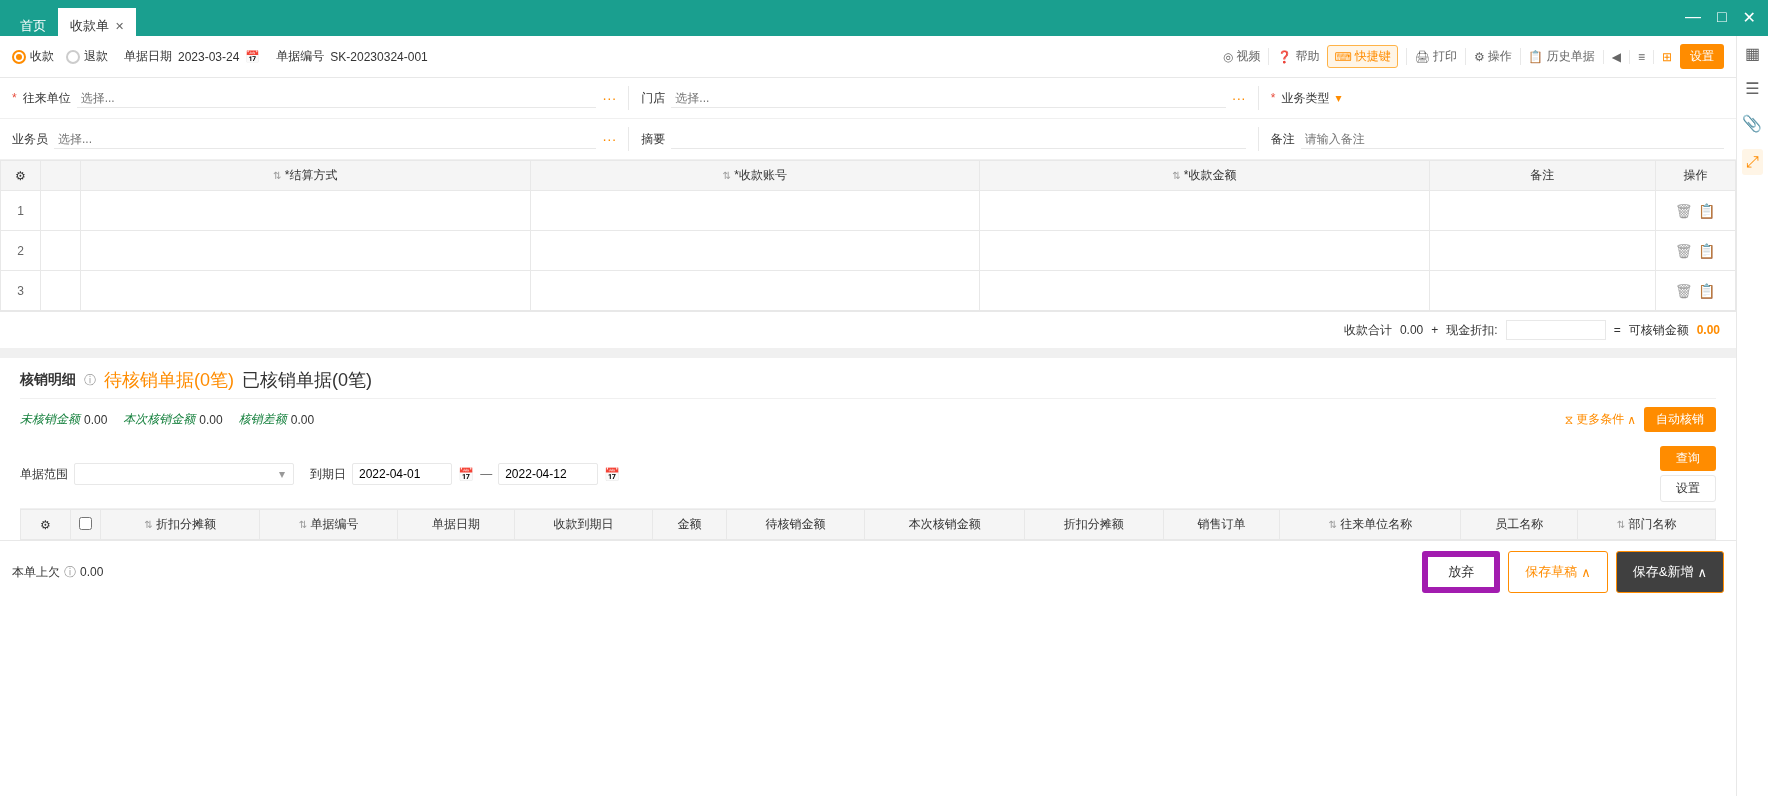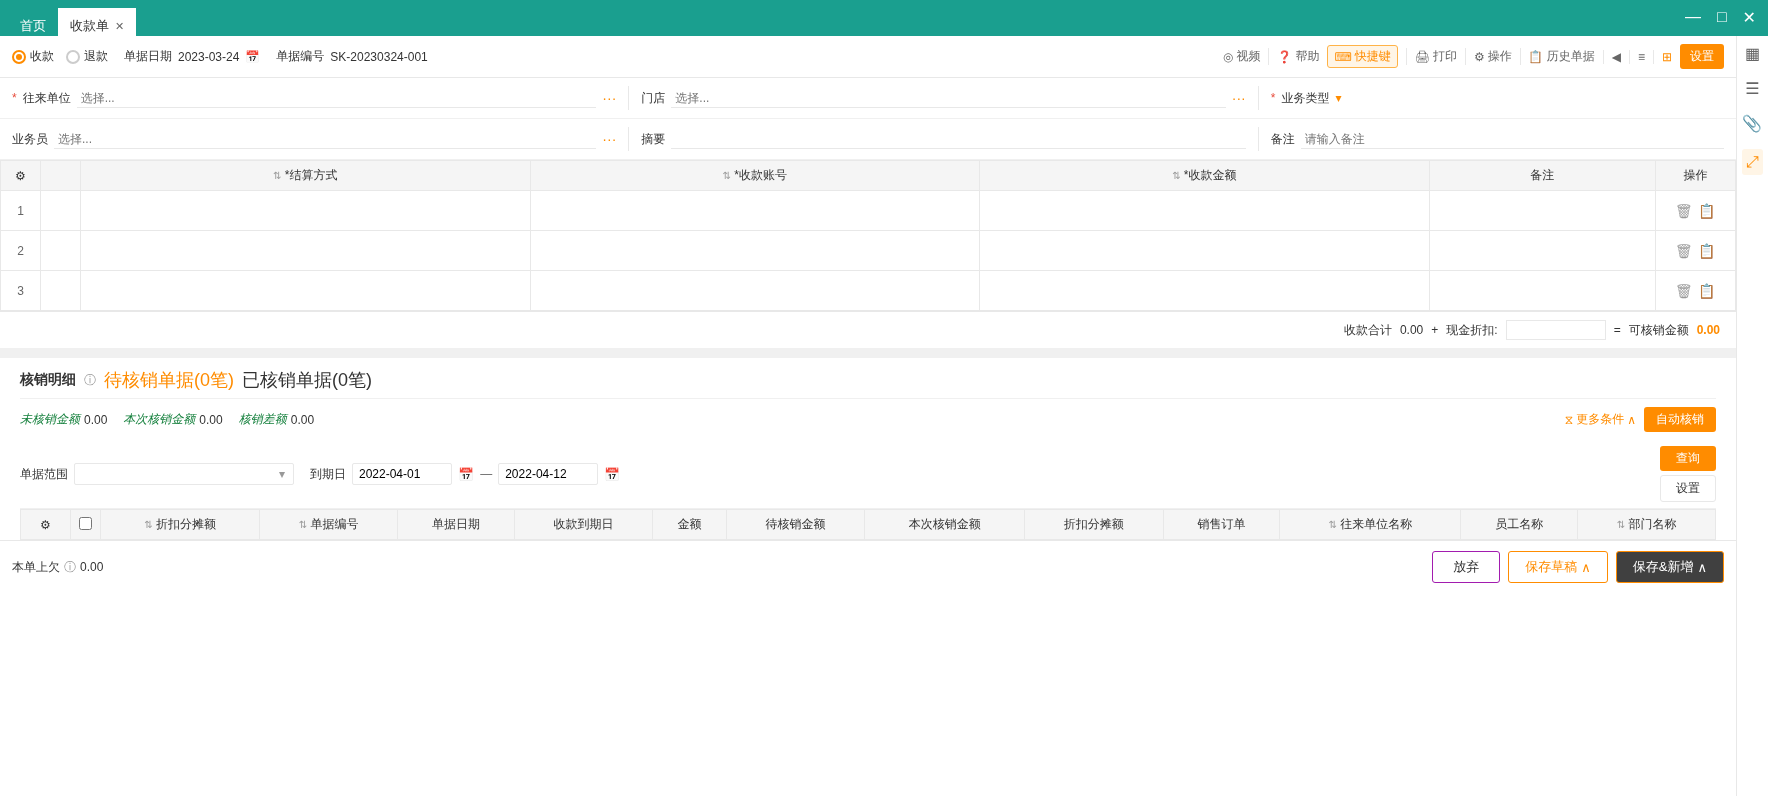--- a/index.html
+++ b/index.html
@@ -112,21 +112,21 @@
       background: #f5f5f5; border: 1px solid #e8e8e8; padding: 6px 8px; font-size: 12px; font-weight: 500; color: #333; white-space: nowrap;
     }
     .sort-icon { color: #999; font-size: 10px; cursor: pointer; }
     .check-cell { width: 30px; text-align: center; }
 
     
     .page-footer { display: flex; align-items: center; padding: 10px 12px; border-top: 1px solid #e8e8e8; background: #fff; }
     .page-info { display: flex; align-items: center; gap: 4px; font-size: 12px; }
     .info-circle { color: #999; cursor: pointer; }
     .footer-actions { margin-left: auto; display: flex; gap: 8px; }
-    .btn-abandon { background: #fff; color: #333; border: 1px solid #a21caf; border-radius: 3px; padding: 6px 20px; cursor: pointer; font-size: 13px; }
+    .btn-abandon { background: #fff; color: #333; border: 6px solid #a21caf; border-radius: 3px; padding: 6px 20px; cursor: pointer; font-size: 13px; }
     .btn-save-draft { background: #fff; color: #ff8c00; border: 1px solid #ff8c00; border-radius: 3px; padding: 6px 16px; cursor: pointer; font-size: 13px; display: flex; align-items: center; gap: 4px; }
     .btn-save-new { background: #404040; color: #fff; border: 1px solid #ff8c00; border-radius: 3px; padding: 6px 16px; cursor: pointer; font-size: 13px; display: flex; align-items: center; gap: 4px; }
 
     
     .right-panel {
       position: fixed; right: 0; top: 36px; width: 32px; background: #fff; border-left: 1px solid #e8e8e8; display: flex; flex-direction: column; align-items: center; padding: 8px 0; gap: 16px; height: calc(100vh - 36px);
     }
     .right-panel-icon { color: #666; font-size: 16px; cursor: pointer; display: flex; flex-direction: column; align-items: center; }
     .panel-icon-active { color: #ff8c00; background: #fff5e6; border-radius: 3px; padding: 4px; }
 

